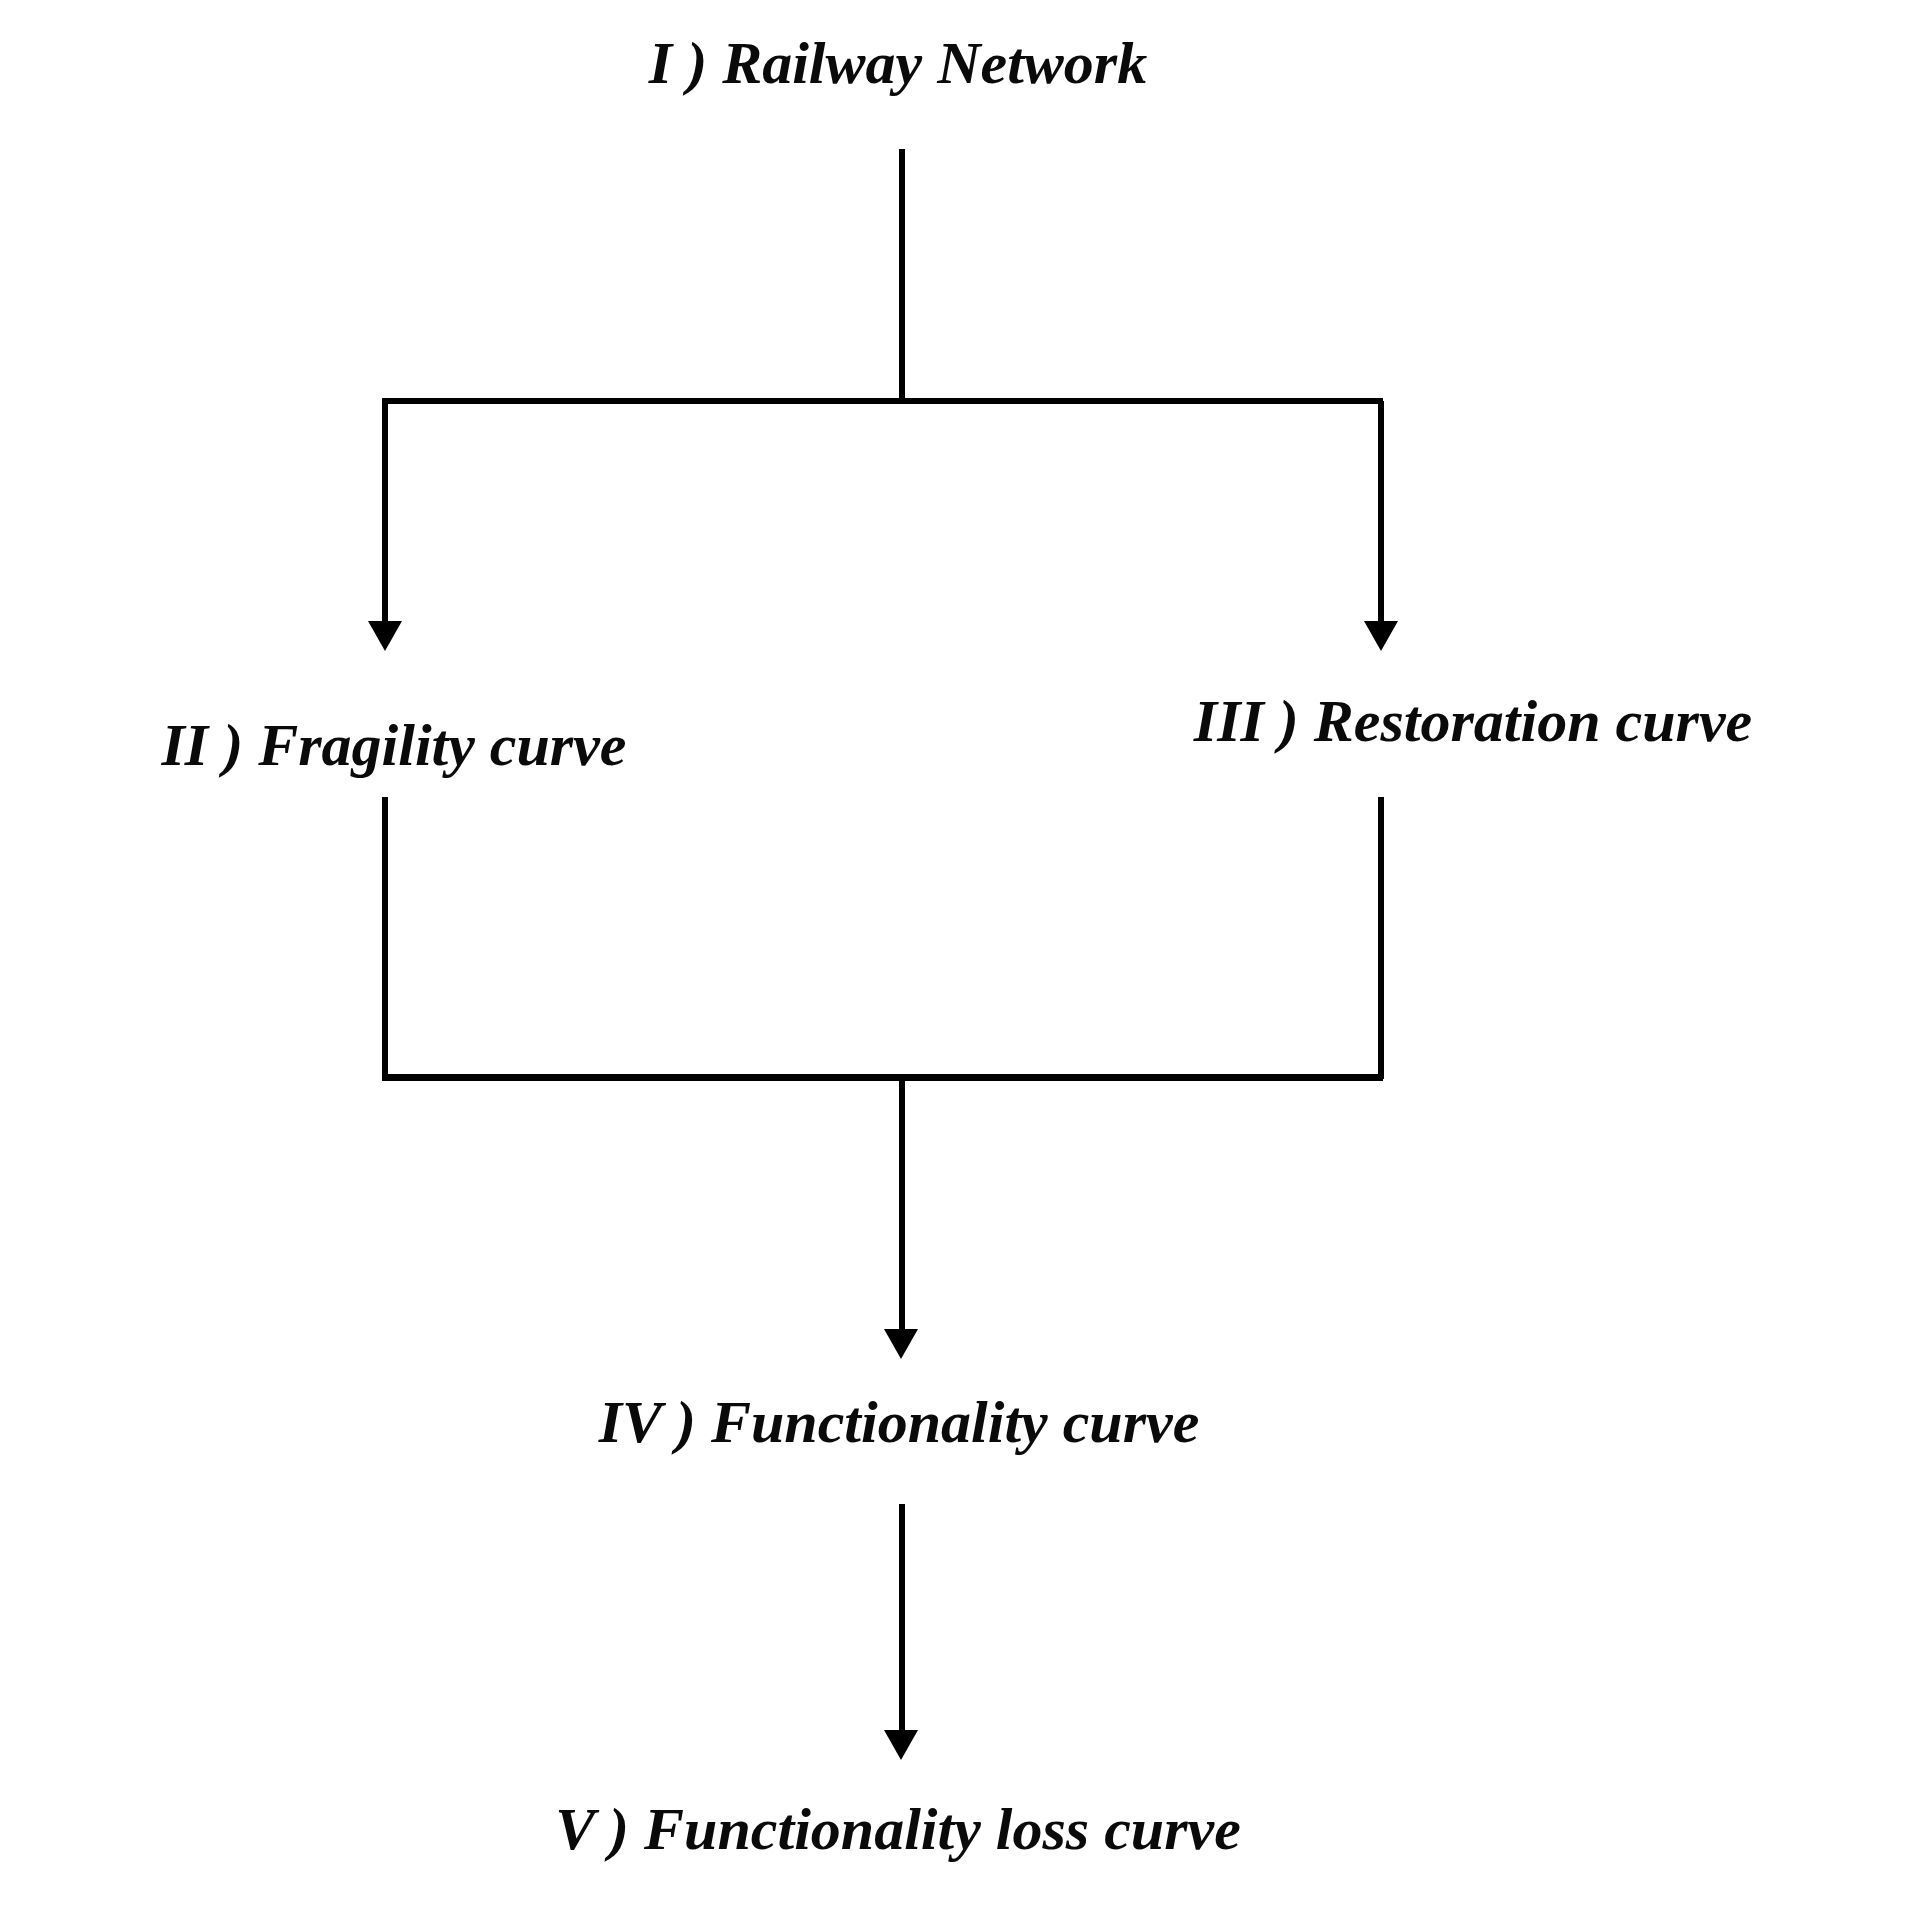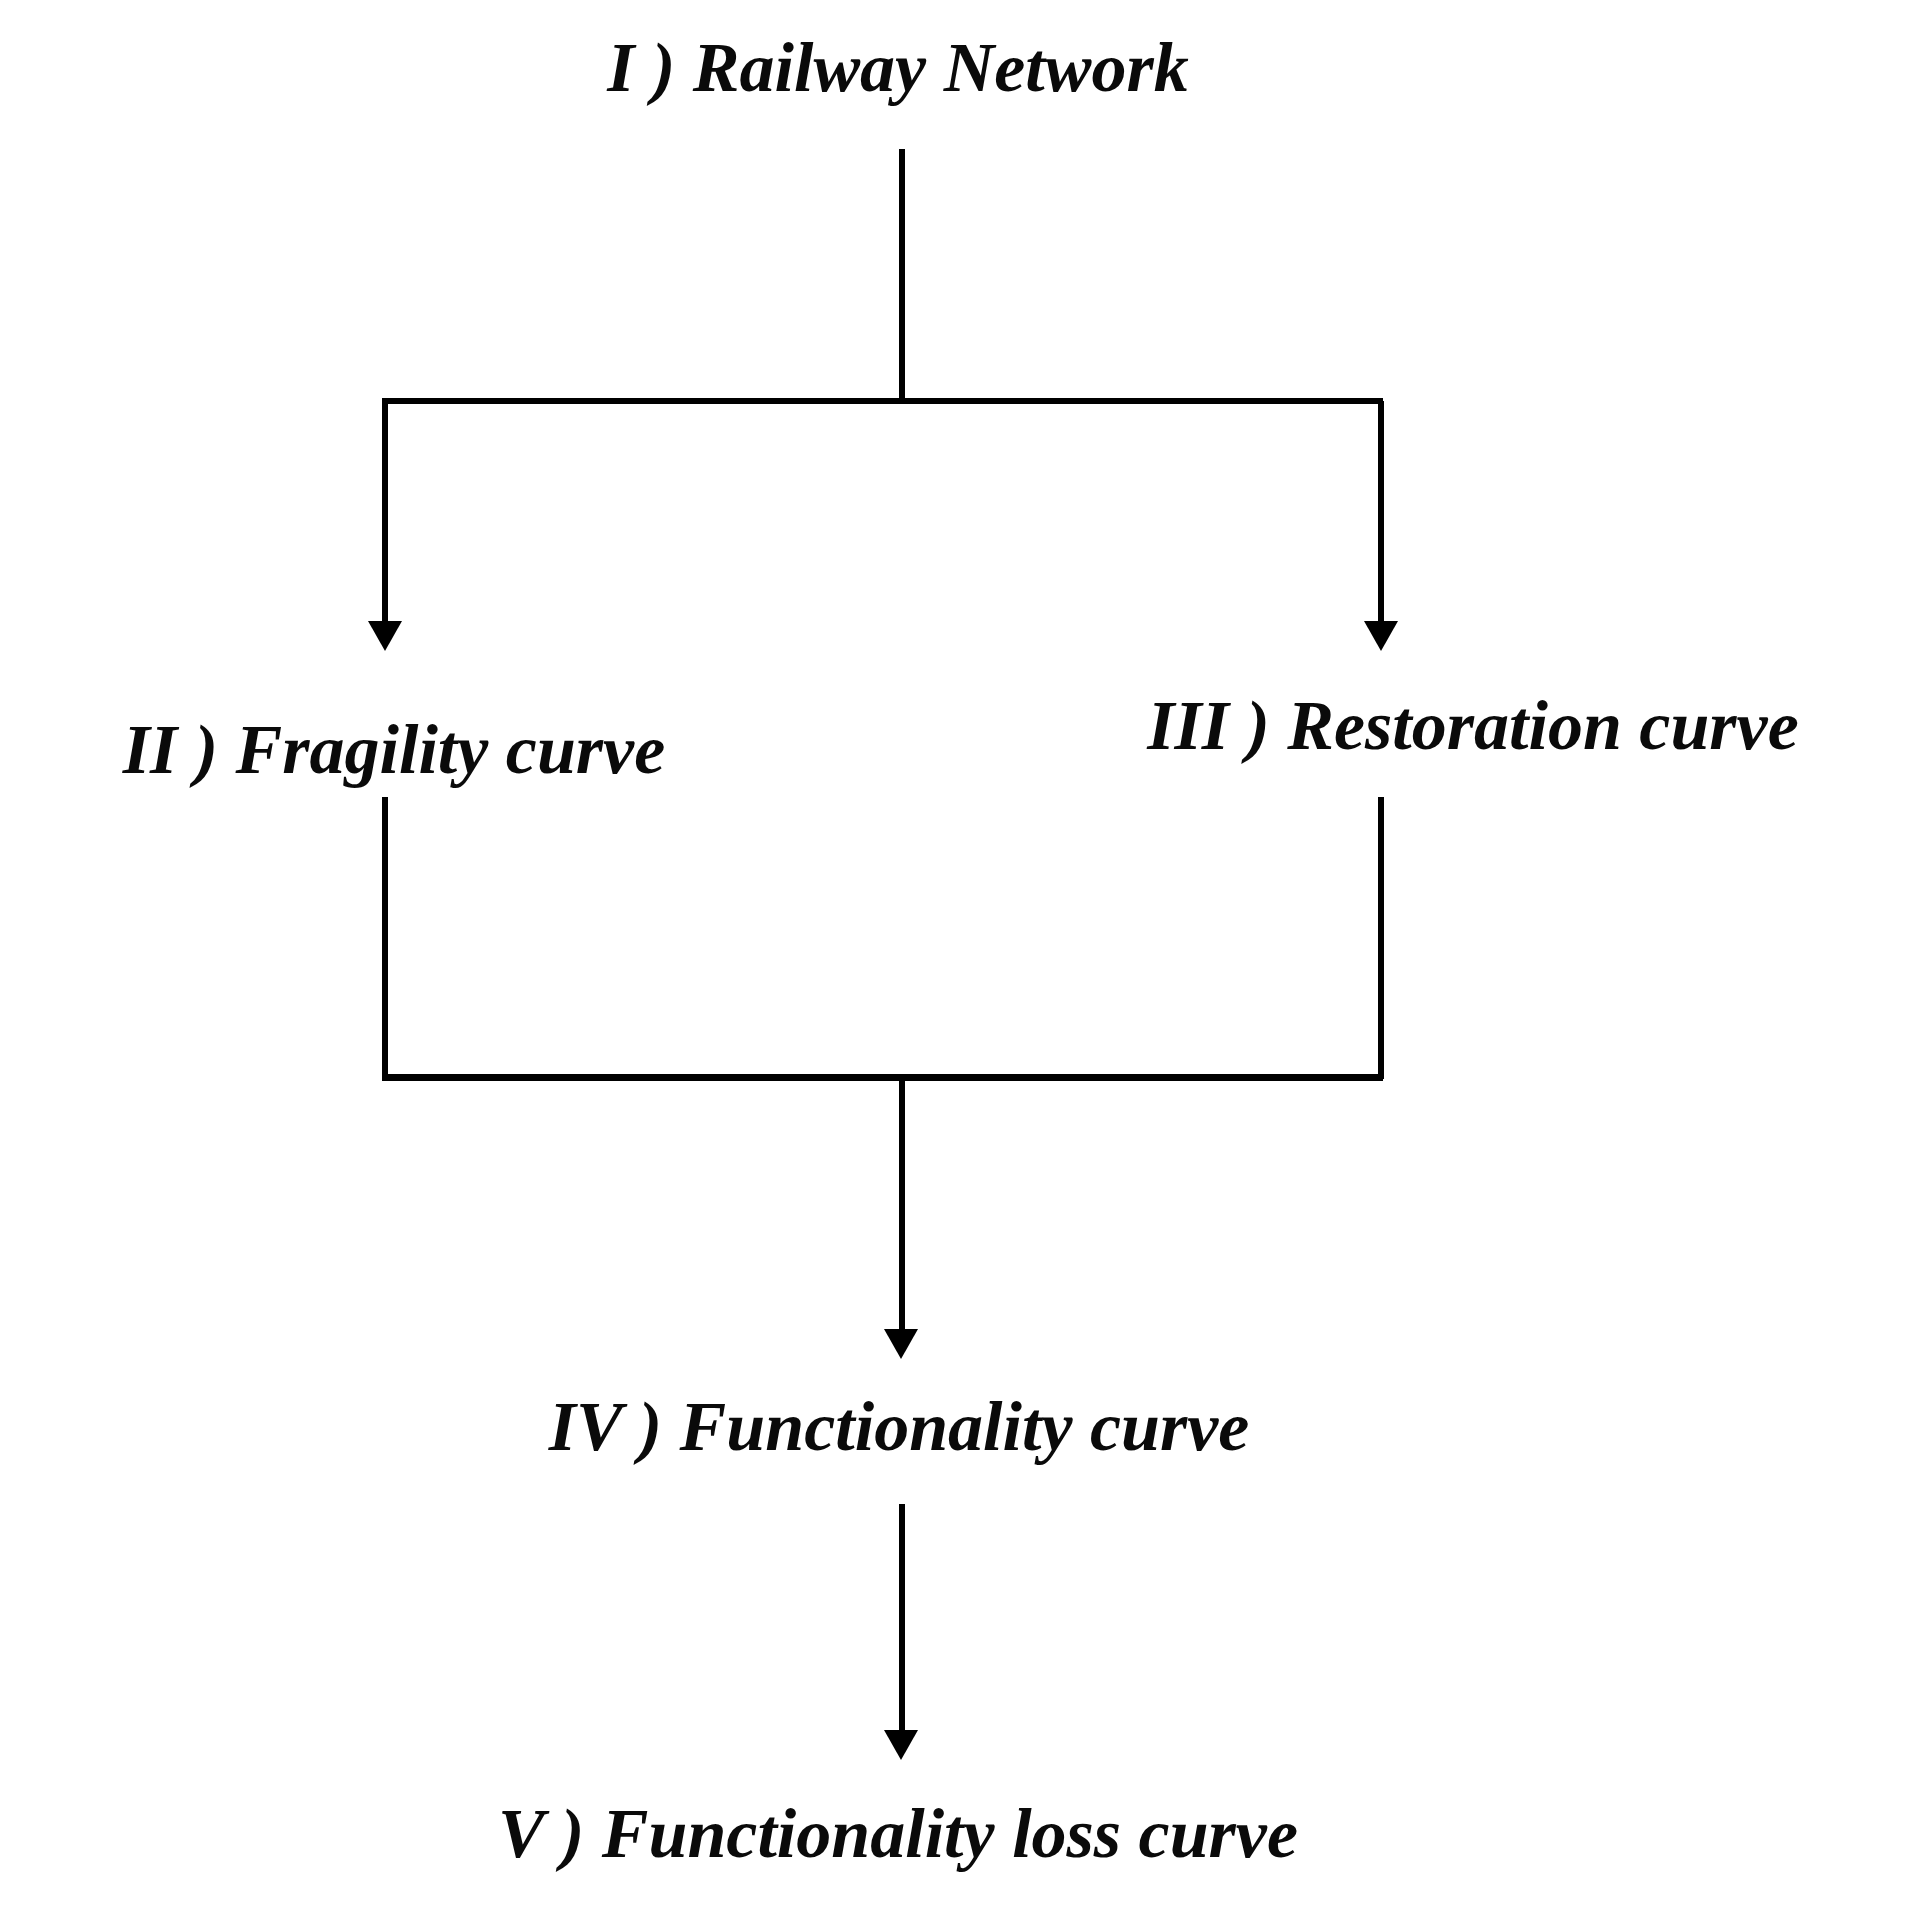--- a/index.html
+++ b/index.html
@@ -13,21 +13,21 @@
     height: 1926px;
     background: #ffffff;
     overflow: hidden;
     font-family: "Liberation Serif", "DejaVu Serif", serif;
   }
   
   .node {
     position: absolute;
     transform: translateX(-50%);
     white-space: nowrap;
-    font-size: 70px;
+    font-size: 60px;
     line-height: 1;
     font-weight: bold;
     font-style: italic;
     color: #0a0a0a;
     letter-spacing: 0px;
   }
   .node-i   { left: 898px; top: 33px;   }
   .node-ii  { left: 394px;  top: 691px; margin-top: 24px;  }
   .node-iii { left: 1473px; top: 691px;  }
   .node-iv  { left: 899px; top: 1392px; }

